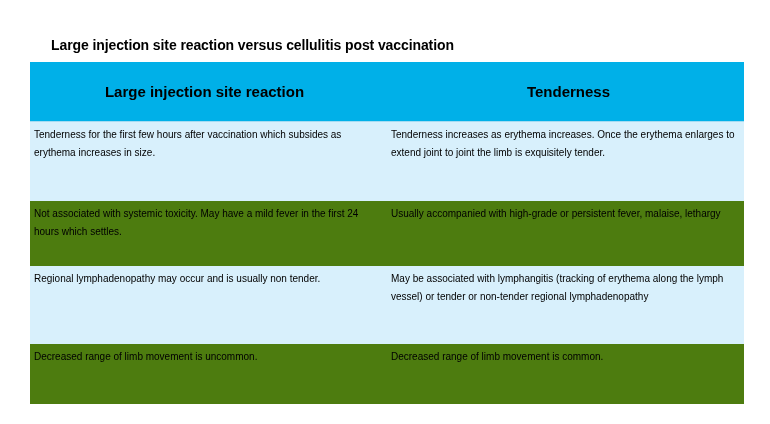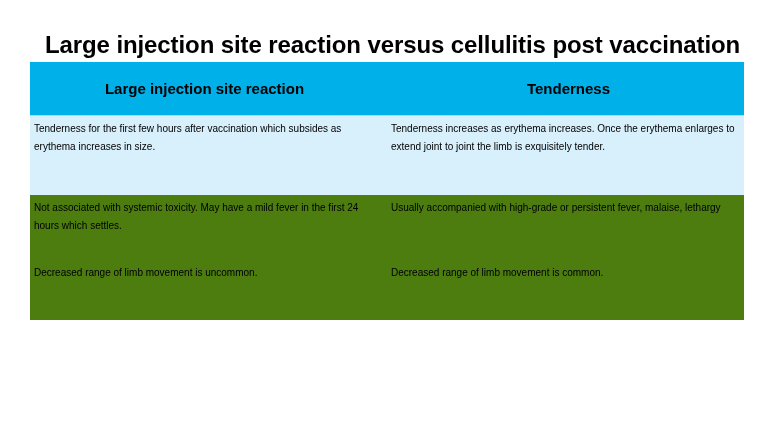--- a/index.html
+++ b/index.html
@@ -12,37 +12,37 @@
       height: 424px;
       position: relative;
       overflow: hidden;
       font-family: "Liberation Sans", sans-serif;
       color: #000000;
     }
     .page-title {
       position: absolute;
       left: 34px;
       top: 20px;
-      font-size: 24px;
+      font-size: 14px;
       font-weight: bold;
       letter-spacing: -0.1px;
       white-space: nowrap;
-      margin: 11px;
+      margin: 17px;
     }
     .comparison-table {
       position: absolute;
       left: 30px;
       top: 62px;
       width: 714px;
       border-collapse: collapse;
       table-layout: fixed;
     }
     .comparison-table th {
       background: #00b0e8;
-      height: 53px;
+      height: 59px;
       font-size: 15px;
       font-weight: bold;
       text-align: center;
       padding: 0;
       vertical-align: middle;
       border-bottom: 1px solid #a5dcf2;
     }
     .comparison-table th.col-a {
       padding-right: 6px;
     }
@@ -83,18 +83,22 @@
   </thead>
   <tbody>
     <tr class="row-odd row-1">
       <td class="col-a">Tenderness for the first few hours after vaccination which subsides as erythema increases in size.</td>
       <td class="col-b">Tenderness increases as erythema increases. Once the erythema enlarges to extend joint to joint the limb is exquisitely tender.</td>
     </tr>
     <tr class="row-even row-2">
       <td class="col-a">Not associated with systemic toxicity. May have a mild fever in the first 24 hours which settles.</td>
       <td class="col-b">Usually accompanied with high-grade or persistent fever, malaise, lethargy</td>
     </tr>
+    <tr class="row-odd row-3">
+      <td class="col-a">Regional lymphadenopathy may occur and is usually non tender.</td>
+      <td class="col-b">May be associated with lymphangitis (tracking of erythema along the lymph vessel) or tender or non-tender regional lymphadenopathy</td>
+    </tr>
     <tr class="row-even row-4">
       <td class="col-a">Decreased range of limb movement is uncommon.</td>
       <td class="col-b">Decreased range of limb movement is common.</td>
     </tr>
   </tbody>
 </table>
 
 </body></html>

